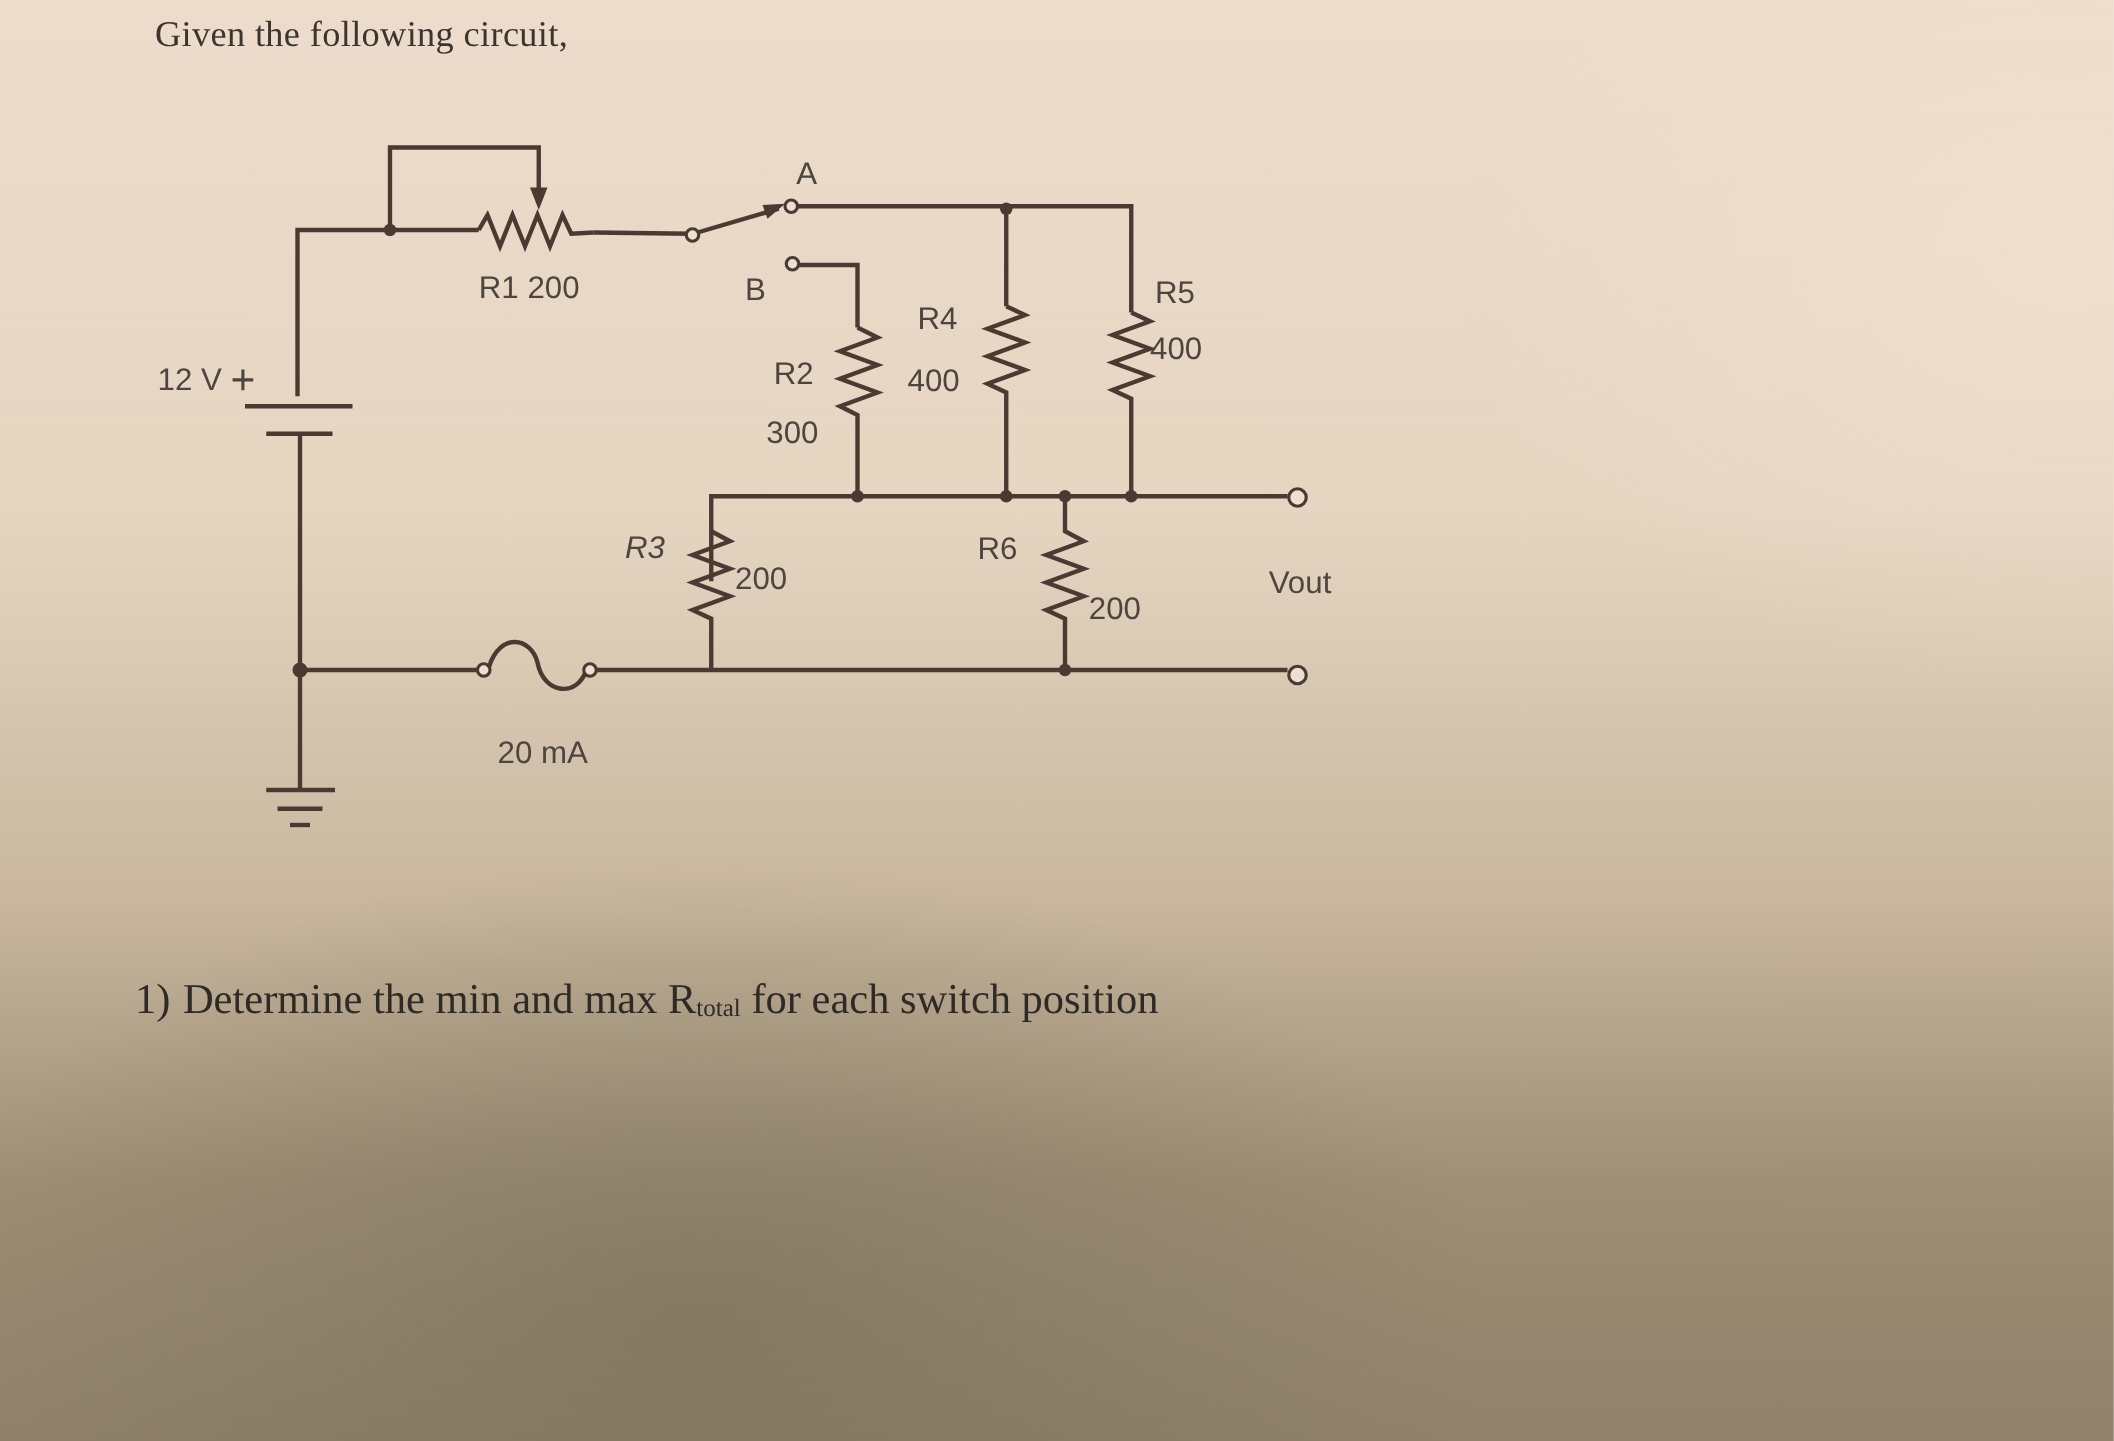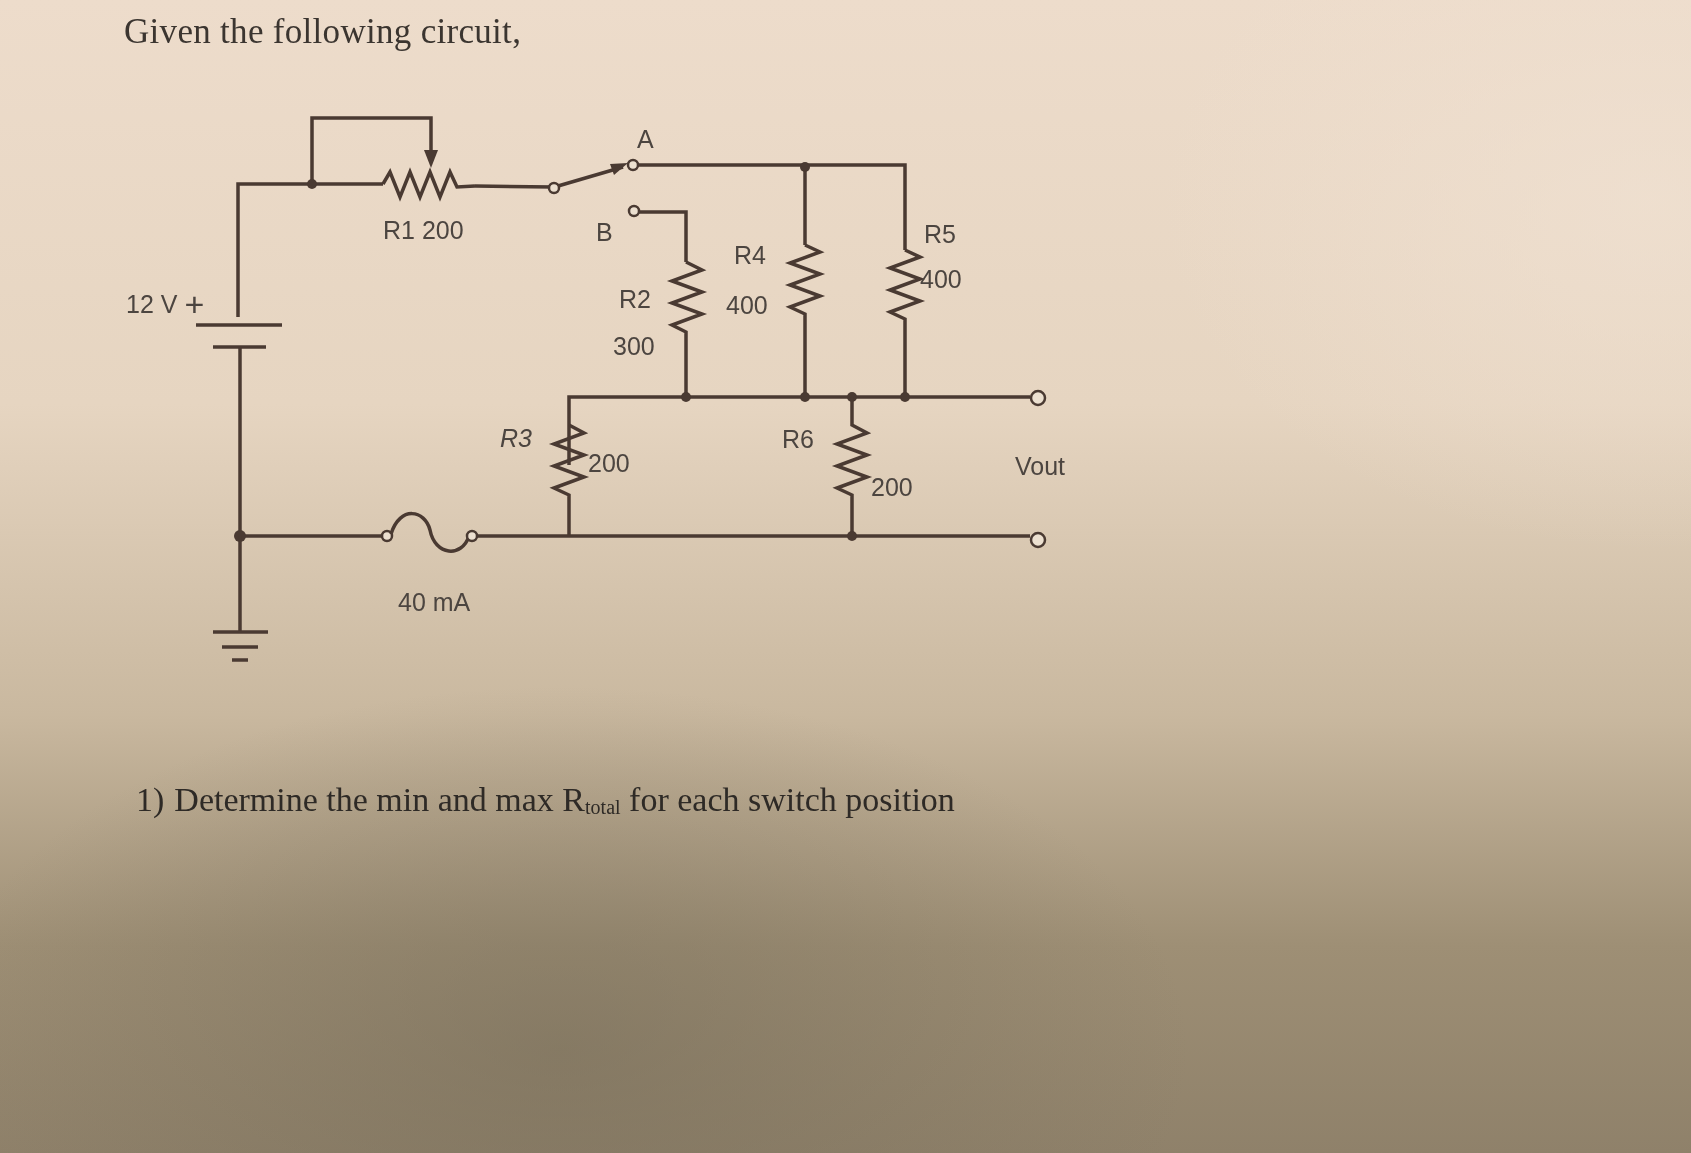--- a/index.html
+++ b/index.html
@@ -10,32 +10,32 @@
       position: relative;
       font-family: "Liberation Serif", serif;
       background:
         radial-gradient(ellipse 900px 520px at 560px 1050px, rgba(120,110,90,0.55), rgba(120,110,90,0) 70%),
         radial-gradient(ellipse 700px 500px at 1650px 200px, rgba(240,225,210,0.7), rgba(240,225,210,0) 70%),
         linear-gradient(180deg, #eddccb 0%, #e6d5c1 35%, #c9b89f 62%, #9e8f75 82%, #8f816a 100%);
     }
     .page { position: absolute; inset: 0; }
     .intro {
       position: absolute; left: 124px; top: 12px;
-      font-size: 35px; color: #3b3530; letter-spacing: 0.3px;
+      font-size: 29px; color: #3b3530; letter-spacing: 0.3px;
     }
     svg.circuit { position: absolute; left: 0; top: 0; }
     .wire { stroke: #4a3a32; stroke-width: 3.5; fill: none; stroke-linejoin: miter; }
     .dot { fill: #4a3a32; }
     .term { fill: #ece0d0; stroke: #4a3a32; stroke-width: 2.5; }
     .lbl {
       position: absolute; font-family: "Liberation Sans", sans-serif;
       font-size: 25px; color: #4c4540; white-space: nowrap;
     }
     .questions {
-      position: absolute; left: 136px; top: 778px; width: 1460px;
+      position: absolute; left: 108px; top: 778px; width: 1460px;
       font-size: 34px; color: #2e2a26; line-height: 43px;
     }
     .q { margin: 0; }
     .q .num { margin-right: 10px; }
     .sub { font-size: 20px; vertical-align: -3px; }
   </style>
 </head>
 <body>
 
 <div class="page">
@@ -136,21 +136,21 @@
 
   <div class="lbl" style="left:924px;top:220px;">R5</div>
   <div class="lbl" style="left:920px;top:265px;">400</div>
 
   <div class="lbl" style="left:500px;top:424px;font-style:italic;">R3</div>
   <div class="lbl" style="left:588px;top:449px;">200</div>
 
   <div class="lbl" style="left:782px;top:425px;">R6</div>
   <div class="lbl" style="left:871px;top:473px;">200</div>
 
-  <div class="lbl" style="left:398px;top:588px;">40 mA</div>
+  <div class="lbl" style="left:398px;top:588px;">20 mA</div>
   <div class="lbl" style="left:1015px;top:452px;">Vout</div>
 
   <div class="questions">
     <p class="q">
       <span class="num">1)</span><span>Determine the min and max R</span><span class="sub">total</span><span> for each switch position</span>
     </p>
   </div>
 
 </div>
 

